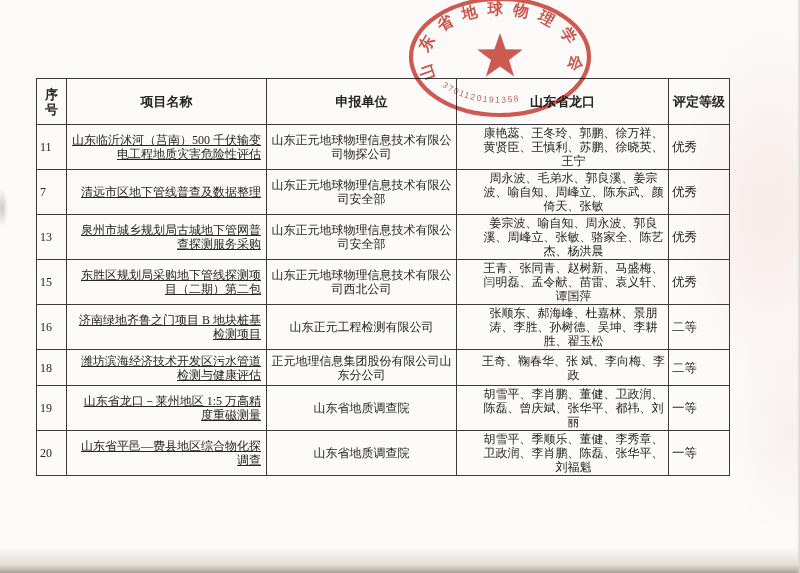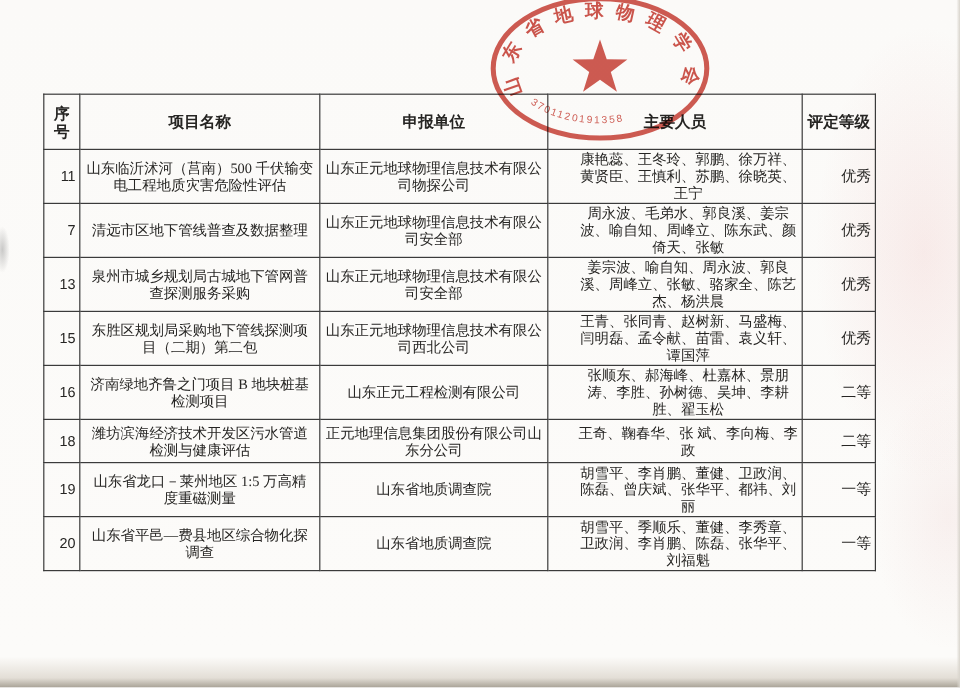--- a/index.html
+++ b/index.html
@@ -20,25 +20,25 @@
     border-collapse:collapse;table-layout:fixed;
     color:#262523;
   }
   table.resultats,
   table.resultats th,
   table.resultats td{border:1px solid #3b3b3b;}
   table.resultats{border:1.5px solid #2e2e2e;}
   th{font-size:13px;font-weight:bold;padding:0;line-height:15px;}
   .th-no{padding:0 7px;word-break:break-all;}
   td{font-size:12px;line-height:14px;vertical-align:middle;padding:1px 3px;}
-  td.c-no{text-align:right;font-family:Liberation Sans, sans-serif;margin-top:18px;}
-  td.c-project{text-align:center;padding:1px 5px;}
+  td.c-no{text-align:left;font-family:Liberation Serif, serif;margin-top:18px;}
+  td.c-project{text-align:right;padding:1px 5px;text-decoration:underline;}
   td.c-unit{text-align:center;margin-left:32px;}
   td.c-personnel{text-align:center;padding-left:25px;}
-  td.c-grade{text-align:right;font-size:12.5px;}
+  td.c-grade{text-align:left;font-size:12.5px;}
   tr.h-hdr{height:46px;}
   tr.h-r{height:31px;}
   tr.h-r18{height:36px;}
   tr.h-rb{height:33px;}
   
   .seal{
     position:absolute;left:398px;top:-5px;width:204px;height:130px;
     mix-blend-mode:multiply;opacity:0.92;
     pointer-events:none;
   }
@@ -59,21 +59,21 @@
         <col style="width:200px">
         <col style="width:190px">
         <col style="width:212px">
         <col style="width:61px">
     </colgroup>
     <tbody>
         <tr class="h-hdr">
       <th class="th-no">序号</th>
       <th>项目名称</th>
       <th>申报单位</th>
-      <th>主要人员</th>
+      <th>山东省龙口</th>
       <th>评定等级</th>
     </tr>
     <tr class="h-r">
       <td class="c-no">11</td>
       <td class="c-project">山东临沂沭河（莒南）500 千伏输变电工程地质灾害危险性评估</td>
       <td class="c-unit">山东正元地球物理信息技术有限公司物探公司</td>
       <td class="c-personnel">康艳蕊、王冬玲、郭鹏、徐万祥、黄贤臣、王慎利、苏鹏、徐晓英、王宁</td>
       <td class="c-grade">优秀</td>
     </tr>
     <tr class="h-r">

